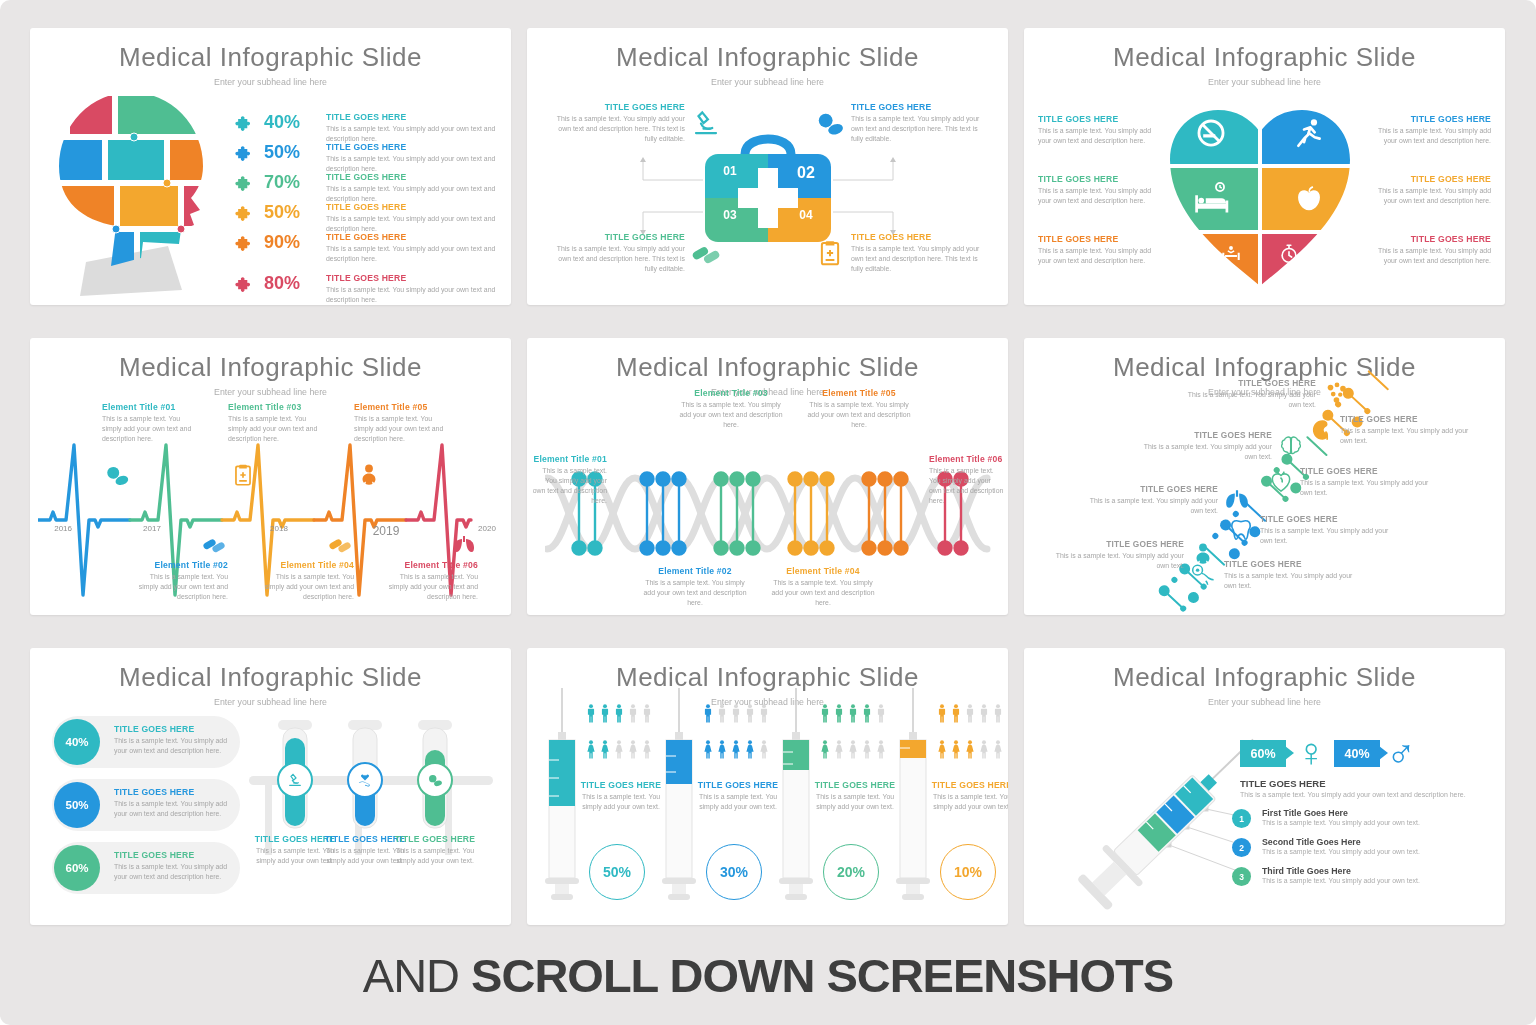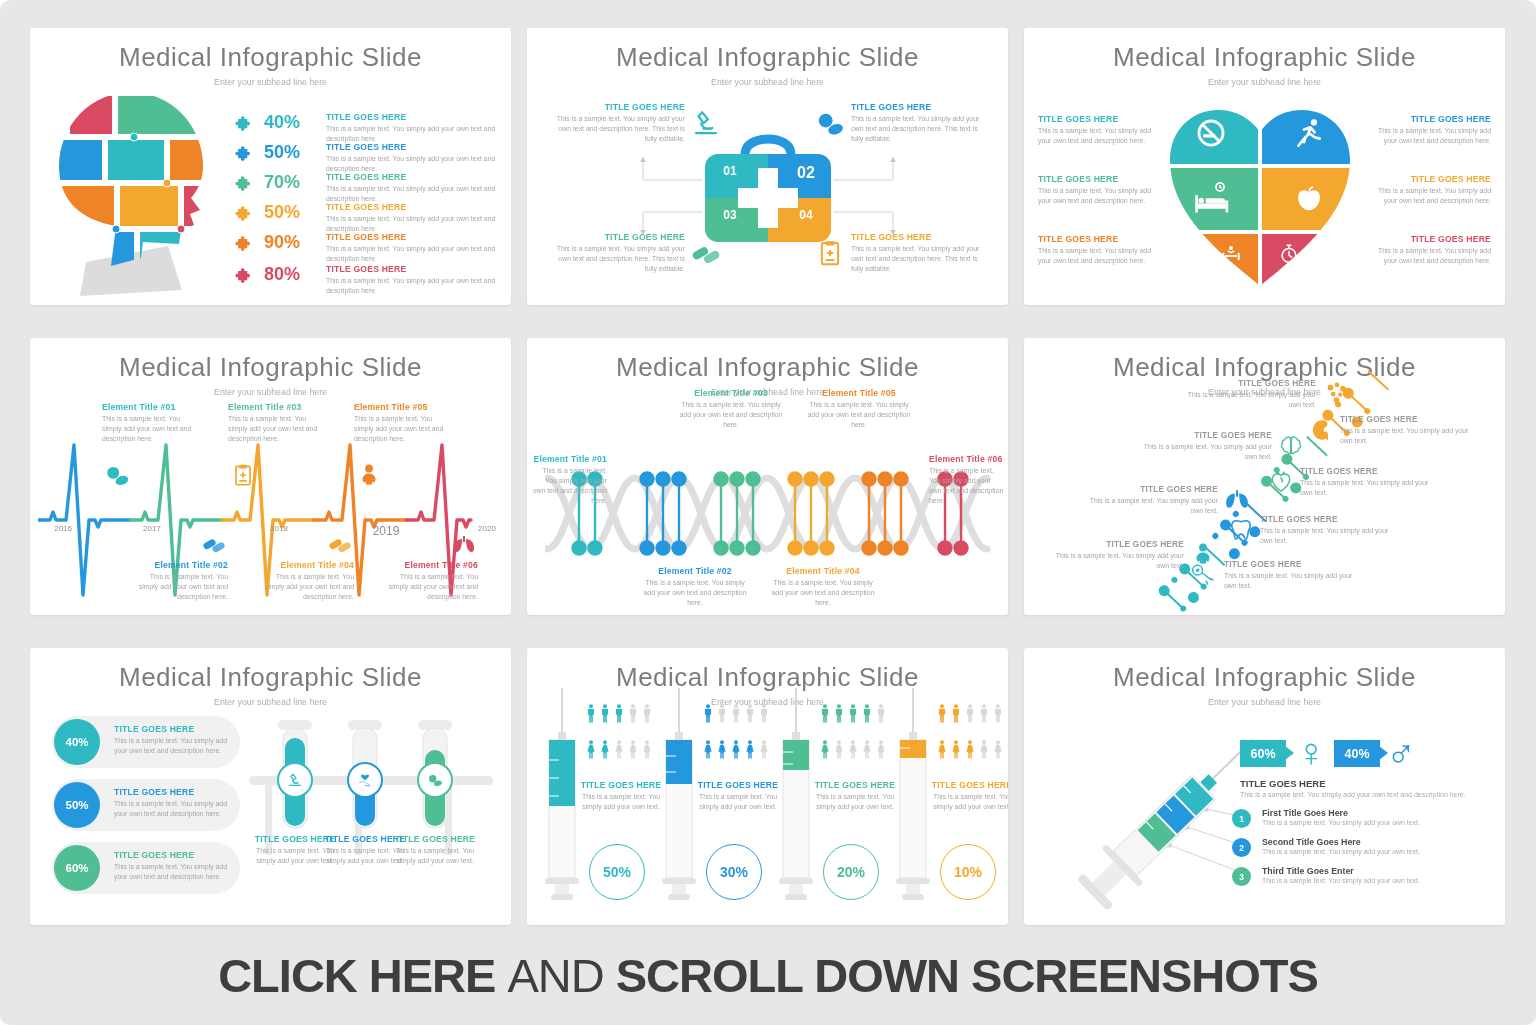--- a/index.html
+++ b/index.html
@@ -268,21 +268,21 @@
     <div class="abs s1row" style="top:204px">
       <svg class="pz c-orange" width="22" height="22" viewBox="0 0 24 24">
             <use href="#puz"></use>
           </svg>
       <div class="pct c-orange">90%</div>
       <div class="txt">
             <div class="t8 c-orange">TITLE GOES HERE</div>
       <div class="d7">This is a sample text. You simply add your own text and description here.</div>
           </div>
     </div>
-    <div class="abs s1row" style="top:236px">
+    <div class="abs s1row" style="top:245px">
       <svg class="pz c-red" width="22" height="22" viewBox="0 0 24 24">
             <use href="#puz"></use>
           </svg>
       <div class="pct c-red">80%</div>
       <div class="txt">
             <div class="t8 c-red">TITLE GOES HERE</div>
       <div class="d7">This is a sample text. You simply add your own text and description here.</div>
           </div>
     </div>
   </div>
@@ -908,24 +908,24 @@
     <div class="abs s9item" style="left:208px;top:189px;width:260px;height:24px">
       <div class="num" style="background:var(--blue)">2</div>
       <div class="tx">
             <div class="ti">Second Title Goes Here</div>
       <div class="de">This is a sample text. You simply add your own text.</div>
           </div>
     </div>
     <div class="abs s9item" style="left:208px;top:218px;width:260px;height:24px">
       <div class="num" style="background:var(--green)">3</div>
       <div class="tx">
-            <div class="ti">Third Title Goes Enter</div>
+            <div class="ti">Third Title Goes Here</div>
       <div class="de">This is a sample text. You simply add your own text.</div>
           </div>
     </div>
   </div>
 
 </div>
 
 <div class="banner">
-  <span class="b">CLICK HERE </span><span class="r">AND </span><span class="b">SCROLL DOWN </span><span class="b">SCREENSHOTS</span>
+  <span class="r">AND </span><span class="b">SCROLL DOWN </span><span class="b">SCREENSHOTS</span>
 </div>
 </div>
 
 </body></html>

